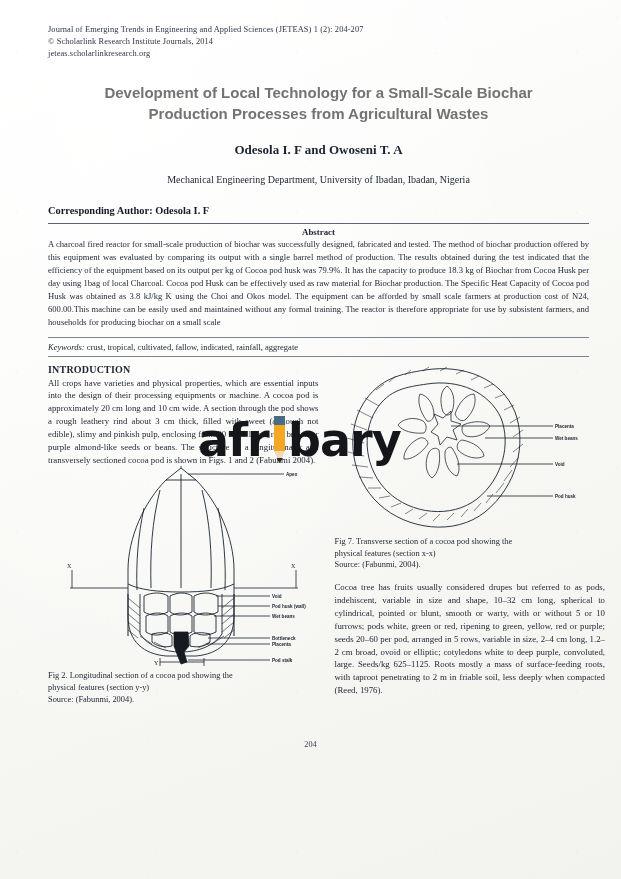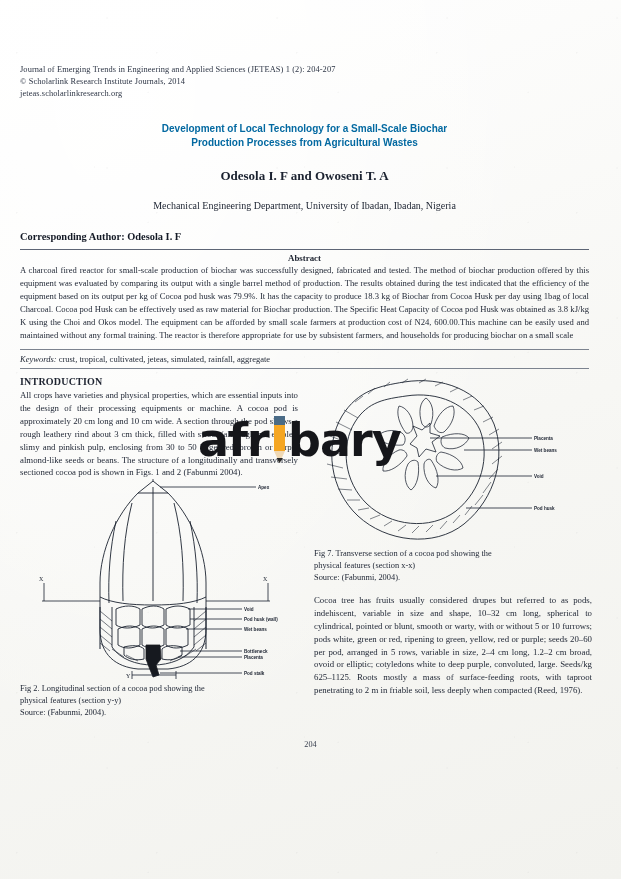--- a/index.html
+++ b/index.html
@@ -20,42 +20,41 @@
   .scan-tint {
     position: absolute;
     inset: 0;
     background:
       radial-gradient(ellipse at 20% 10%, rgba(255,255,255,0.9), rgba(246,246,243,0) 60%),
       linear-gradient(160deg, #ffffff 0%, #f7f7f4 55%, #f2f2ee 100%);
     pointer-events: none;
   }
   .content {
     position: relative;
-    padding: 24px 32px 0 20px;
-    margin-top: 40px;
+    padding: 24px 32px 0 48px;
   }
 
   
   .journal-head {
     font-size: 8.4px;
     line-height: 1.42;
     color: #2d3545;
     letter-spacing: 0.1px;
     margin-bottom: 22px;
   }
   .journal-head div { white-space: nowrap; }
 
   
   .title {
     text-align: center;
     font-family: "Liberation Sans", sans-serif;
     font-weight: bold;
-    font-size: 10px;
+    font-size: 15px;
     line-height: 1.42;
-    color: #0369a1;
+    color: #737373;
     margin: 0 26px 18px 26px;
   }
   .authors {
     text-align: center;
     font-size: 13px;
     font-weight: bold;
     color: #1b2230;
     margin-bottom: 16px;
   }
   .affiliation {
@@ -210,21 +209,21 @@
     <div class="affiliation">Mechanical Engineering Department, University of Ibadan, Ibadan, Nigeria</div>
     <div class="corresponding">Corresponding Author: Odesola I. F</div>
 
     <hr class="rule">
 
     <div class="abstract-label">Abstract</div>
     <div class="abstract-body">A charcoal fired reactor for small-scale production of biochar was successfully designed, fabricated and tested. The method of biochar production offered by this equipment was evaluated by comparing its output with a single barrel method of production. The results obtained during the test indicated that the efficiency of the equipment based on its output per kg of Cocoa pod husk was 79.9%. It has the capacity to produce 18.3 kg of Biochar from Cocoa Husk per day using 1bag of local Charcoal. Cocoa pod Husk can be effectively used as raw material for Biochar production. The Specific Heat Capacity of Cocoa pod Husk was obtained as 3.8 kJ/kg K using the Choi and Okos model. The equipment can be afforded by small scale farmers at production cost of N24, 600.00.This machine can be easily used and maintained without any formal training. The reactor is therefore appropriate for use by subsistent farmers, and households for producing biochar on a small scale</div>
 
     <hr class="rule thin">
     <div class="keywords">
-      <span class="kw-label">Keywords:</span><span> crust, tropical, cultivated, jeteas, simulated, rainfall, aggregate</span>
+      <span class="kw-label">Keywords:</span><span> crust, tropical, cultivated, fallow, indicated, rainfall, aggregate</span>
     </div>
     <hr class="rule thin">
 
     <div class="columns">
 
       <div class="col">
         <div class="section-head">INTRODUCTION</div>
         <div class="body-text">All crops have varieties and physical properties, which are essential inputs into the design of their processing equipments or machine. A cocoa pod is approximately 20 cm long and 10 cm wide. A section through the pod shows a rough leathery rind about 3 cm thick, filled with sweet (although not edible), slimy and pinkish pulp, enclosing from 30 to 50 large, red, brown or purple almond-like seeds or beans. The structure of a longitudinally and transversely sectioned cocoa pod is shown in Figs. 1 and 2 (Fabunmi 2004).</div>
 
         <div class="fig-wrap">

